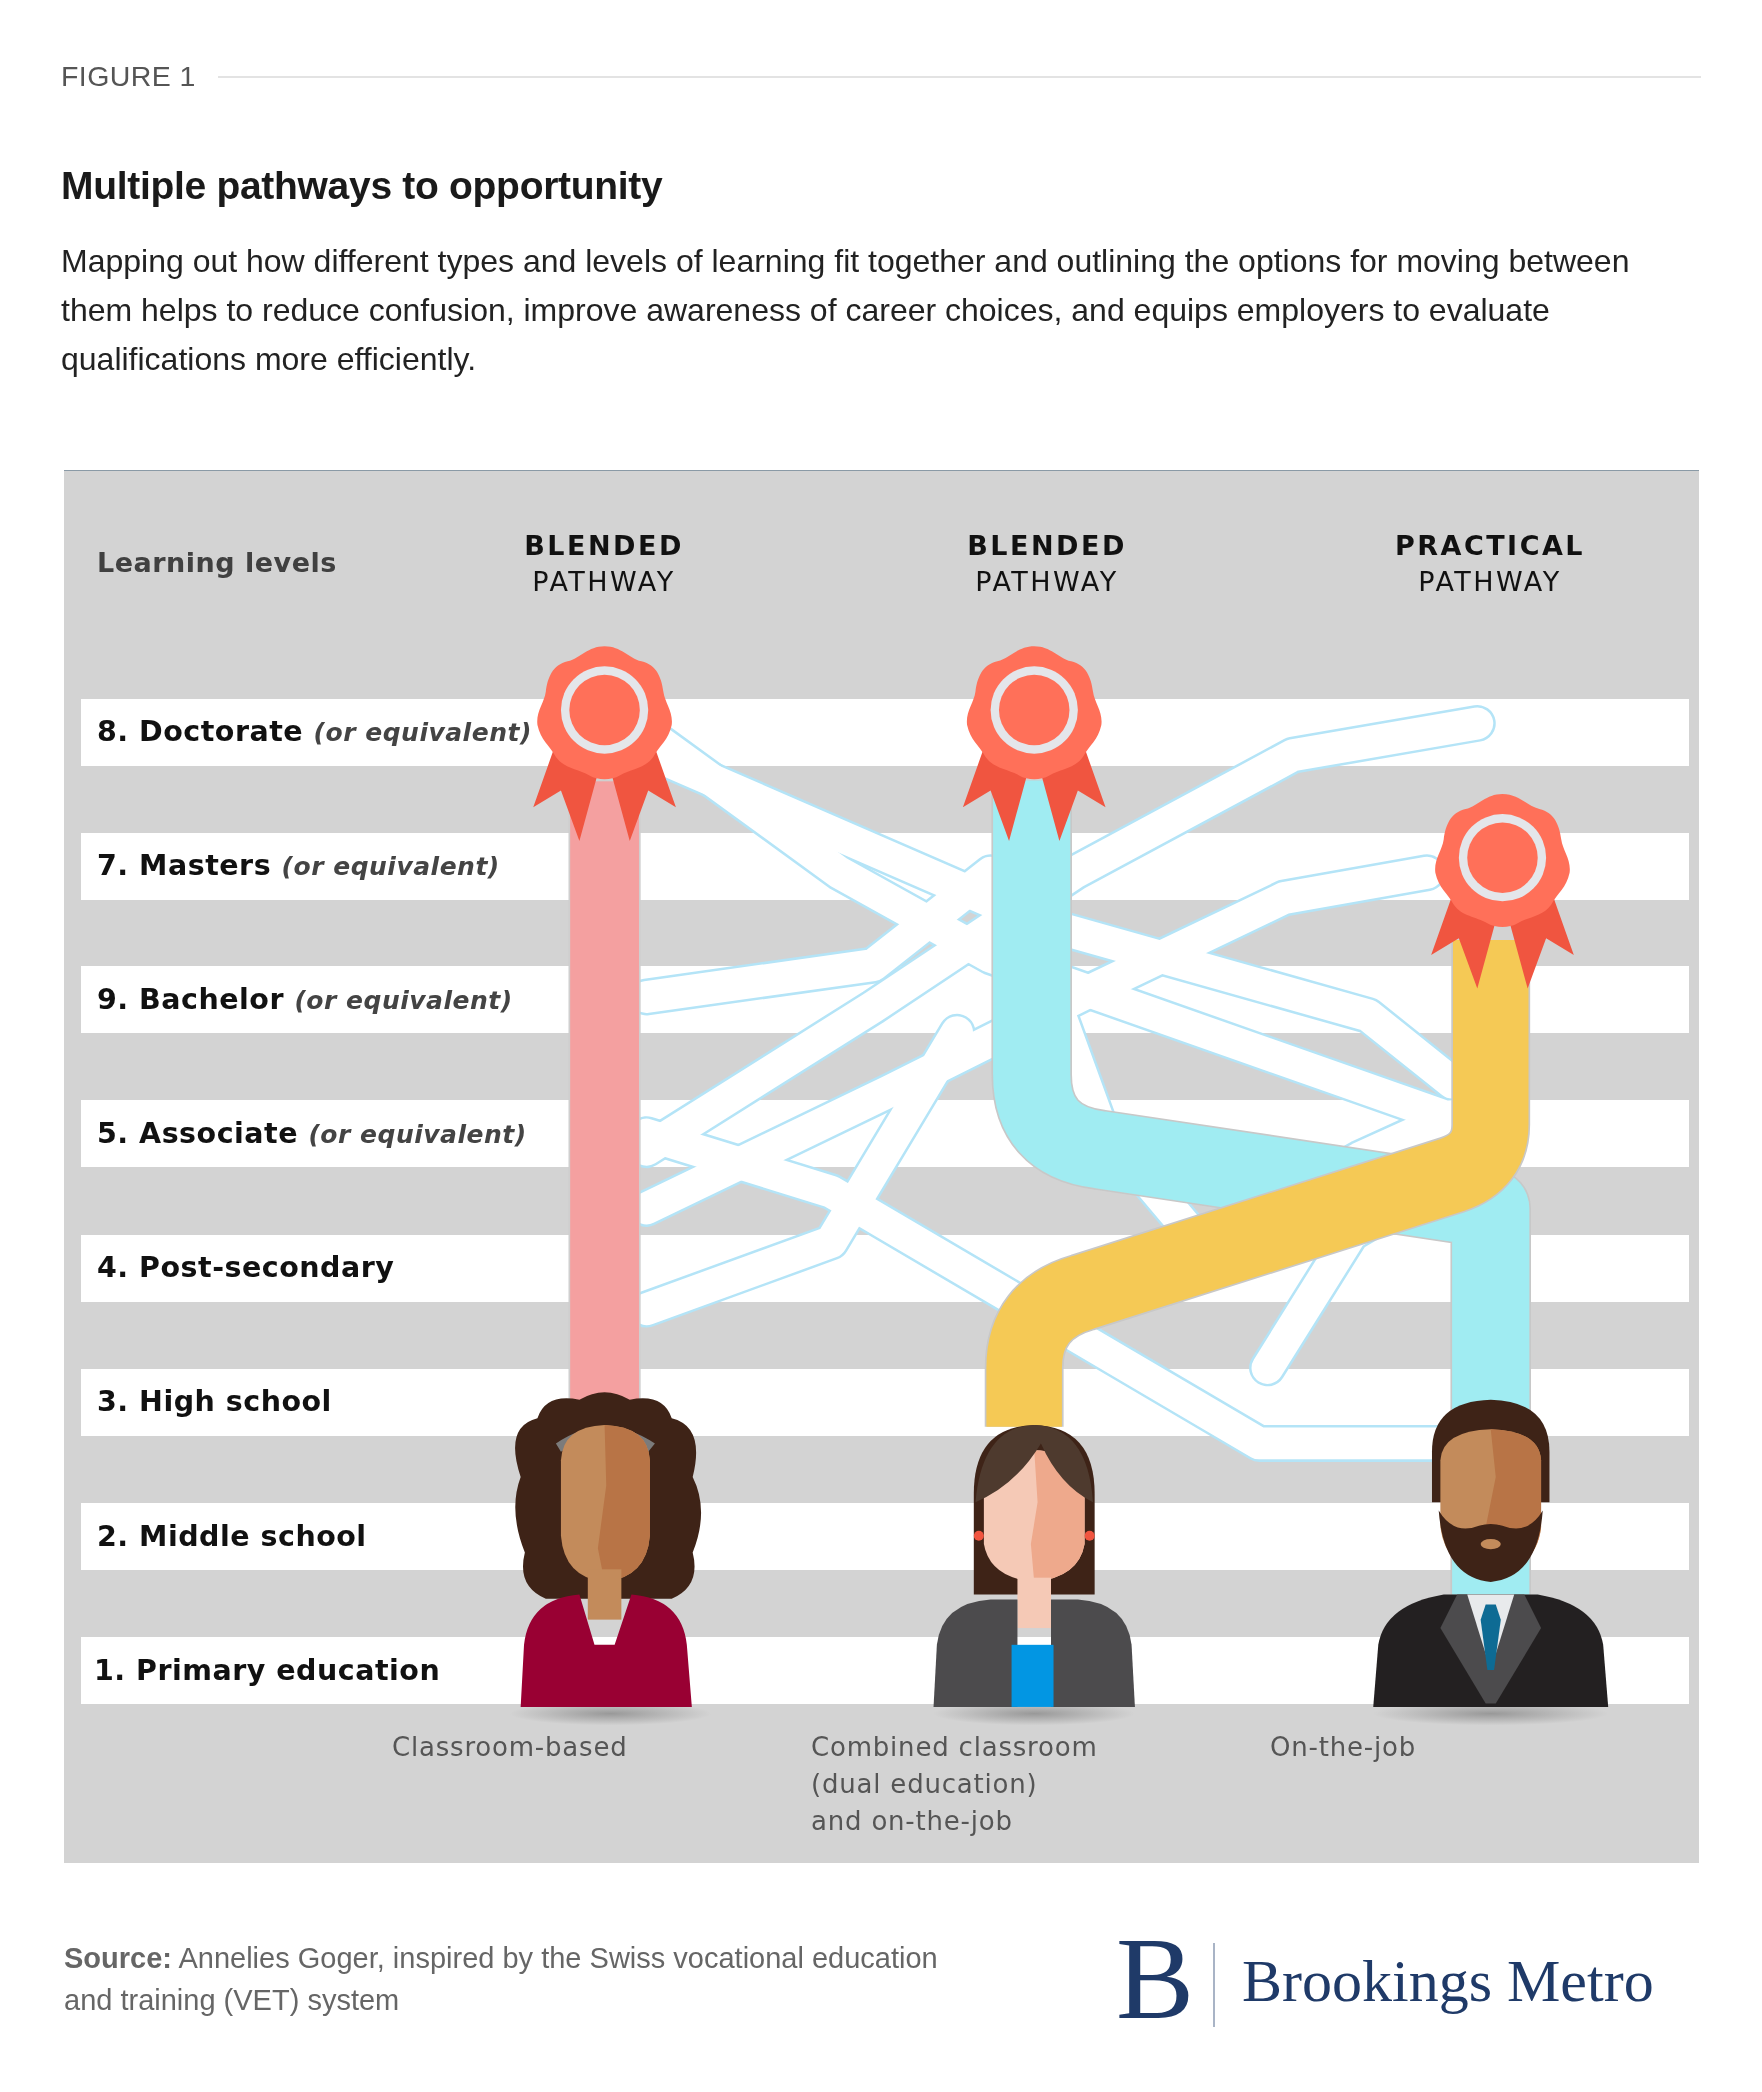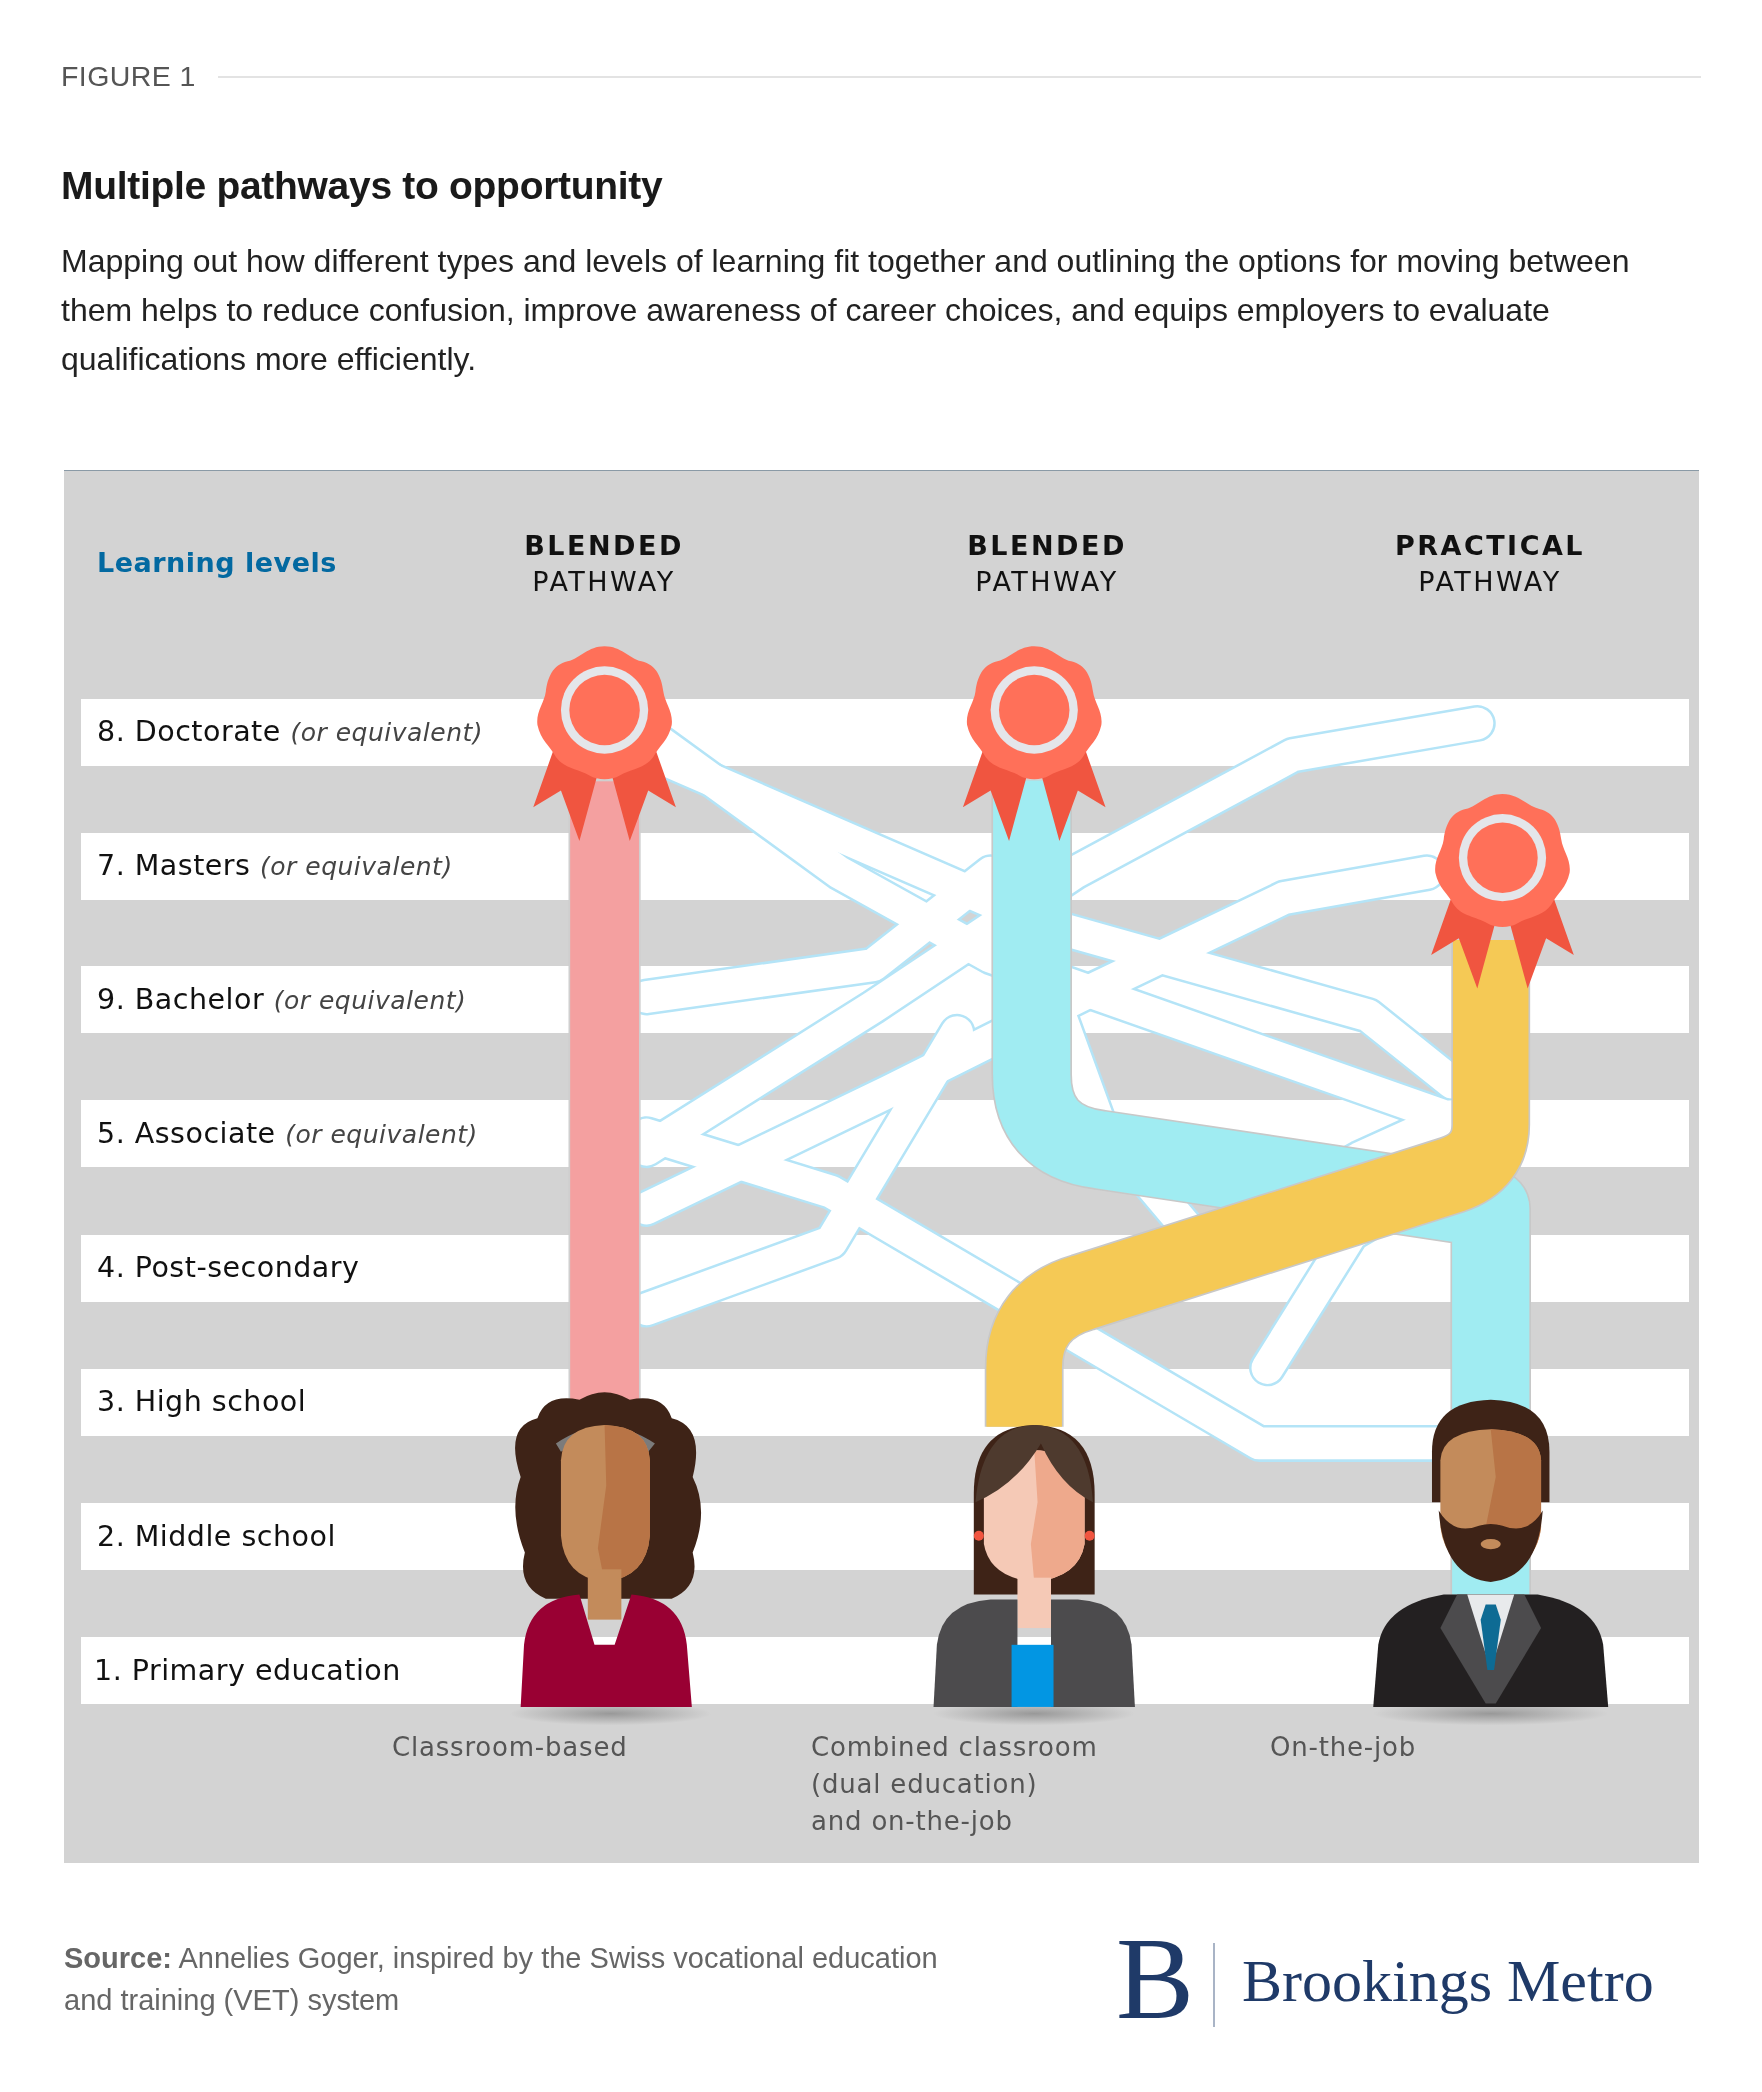--- a/index.html
+++ b/index.html
@@ -5,23 +5,23 @@
   html,body{margin:0;padding:0;background:#ffffff;}
   body{width:1763px;height:2093px;position:relative;overflow:hidden;font-family:"Liberation Sans","DejaVu Sans",sans-serif;}
   .abs{position:absolute;}
   #fig-label{left:61px;top:60px;font-size:28.5px;color:#555555;letter-spacing:0.4px;}
   #fig-rule{left:218px;top:76px;width:1483px;height:1.7px;background:#e3e3e3;}
   #title{left:61px;top:164px;font-size:39px;font-weight:bold;color:#1a1a1a;letter-spacing:-0.3px;}
   #desc{left:61px;top:237px;width:1645px;font-size:32px;line-height:49px;color:#222222;}
   #panel{left:64px;top:470px;width:1635px;height:1393px;background:#d3d3d3;border-top:1.7px solid #8a9aa6;box-sizing:border-box;}
   #panel-svg{left:64px;top:470px;}
   .row{position:absolute;left:17px;width:1608px;height:67px;background:#ffffff;}
-  .row-label{position:absolute;left:97px;font-size:28.5px;color:#111111;font-family:"DejaVu Sans","Liberation Sans",sans-serif;letter-spacing:0.5px;white-space:nowrap;}
+  .row-label{position:absolute;left:97px;font-size:28.5px;color:#111111;font-family:"DejaVu Sans","Liberation Sans",sans-serif;letter-spacing:0.5px;white-space:nowrap;font-weight:bold;}
   .row-label .eq{font-style:italic;color:#444444;font-size:25px;}
-  #levels-head{left:97px;top:547px;font-size:27px;font-weight:bold;color:#0369a1;font-family:"DejaVu Sans",sans-serif;letter-spacing:0.5px;}
+  #levels-head{left:97px;top:547px;font-size:27px;font-weight:bold;color:#404040;font-family:"DejaVu Sans",sans-serif;letter-spacing:0.5px;}
   .col-head{position:absolute;width:336px;text-align:center;font-family:"DejaVu Sans",sans-serif;color:#111;}
   .col-head .t1{font-size:27px;font-weight:bold;letter-spacing:2.5px;}
   .col-head .t2{font-size:27px;letter-spacing:2.5px;margin-top:5px;}
   .col-foot{position:absolute;width:436px;text-align:left;font-family:"DejaVu Sans",sans-serif;font-weight:normal;font-size:26px;line-height:37px;color:#555555;letter-spacing:0.8px;}
   #source{left:64px;top:1937px;font-size:29px;line-height:42px;color:#666666;width:923px;}
   #source b{color:#666666;}
   #logo-b{left:1116px;top:1920px;font-size:117px;line-height:117px;color:#1f3a68;font-family:"Liberation Serif","DejaVu Serif",serif;}
   #logo-div{left:1213px;top:1943px;width:1.7px;height:84px;background:#a9b4c6;}
   #logo-text{left:1242px;top:1948px;font-size:60px;line-height:67px;color:#1f3a68;font-family:"Liberation Serif","DejaVu Serif",serif;white-space:nowrap;}
 </style>

